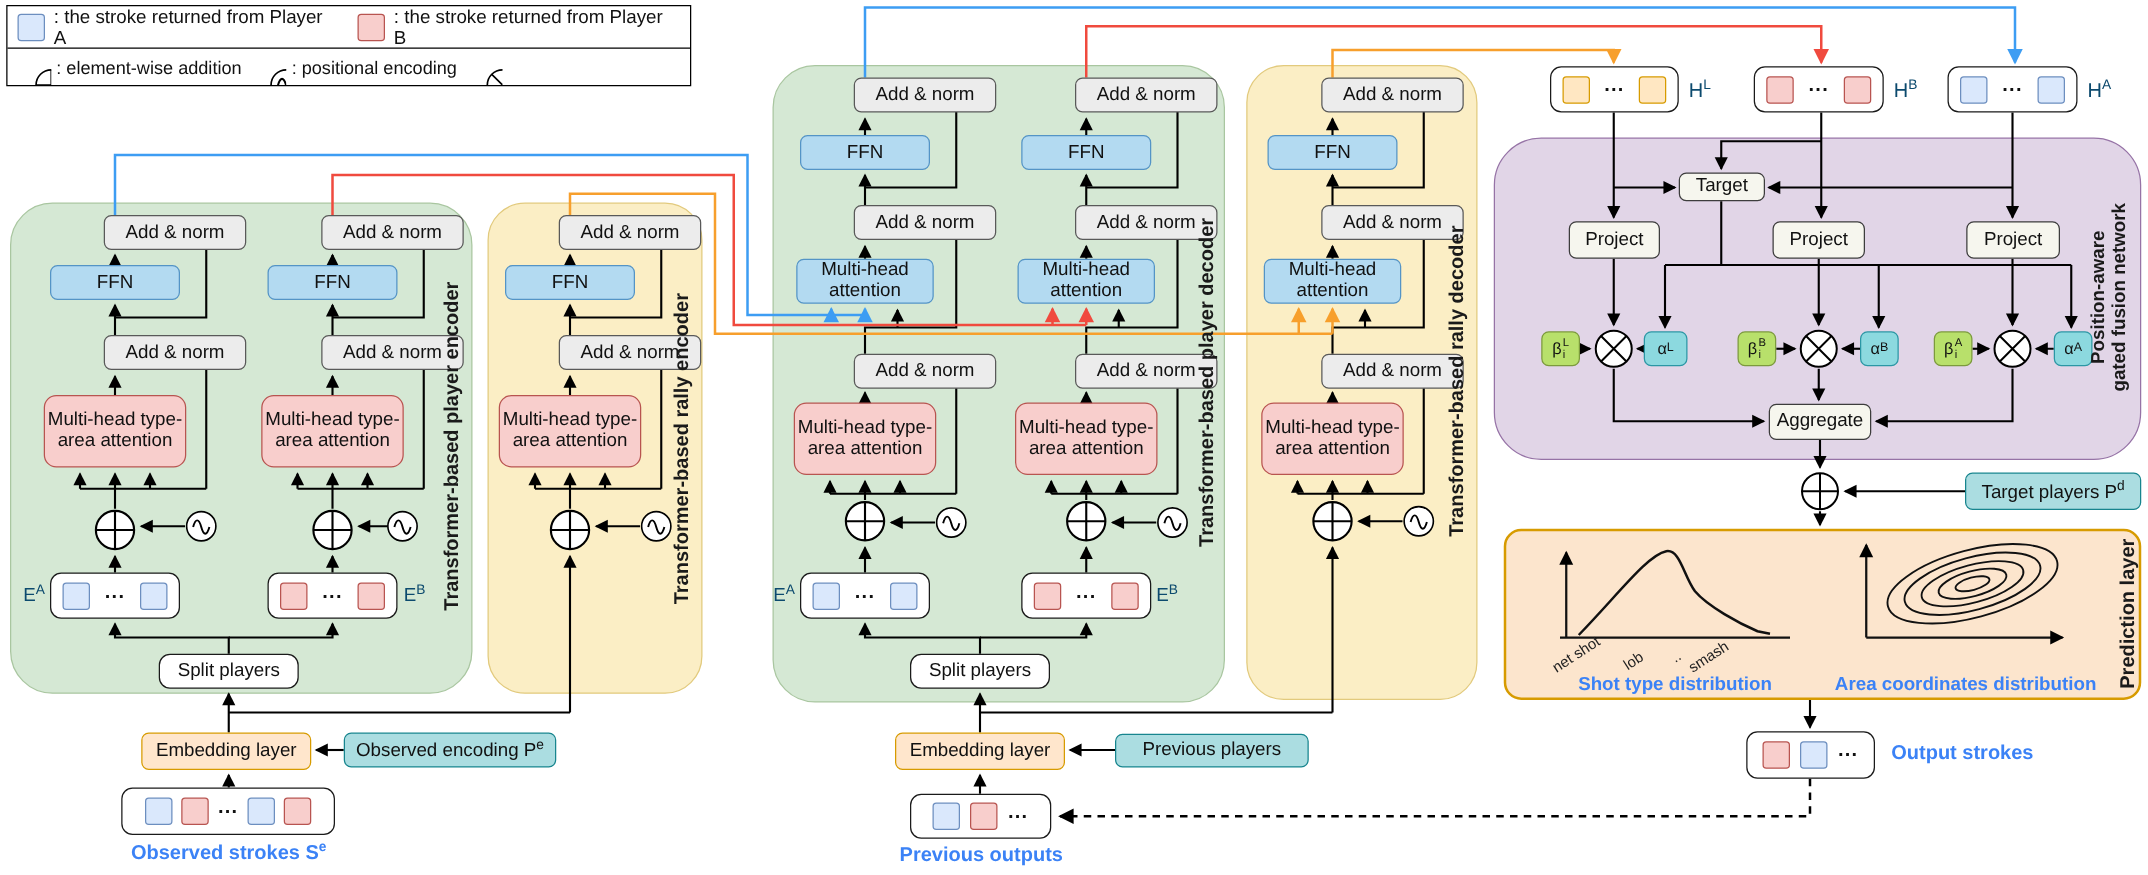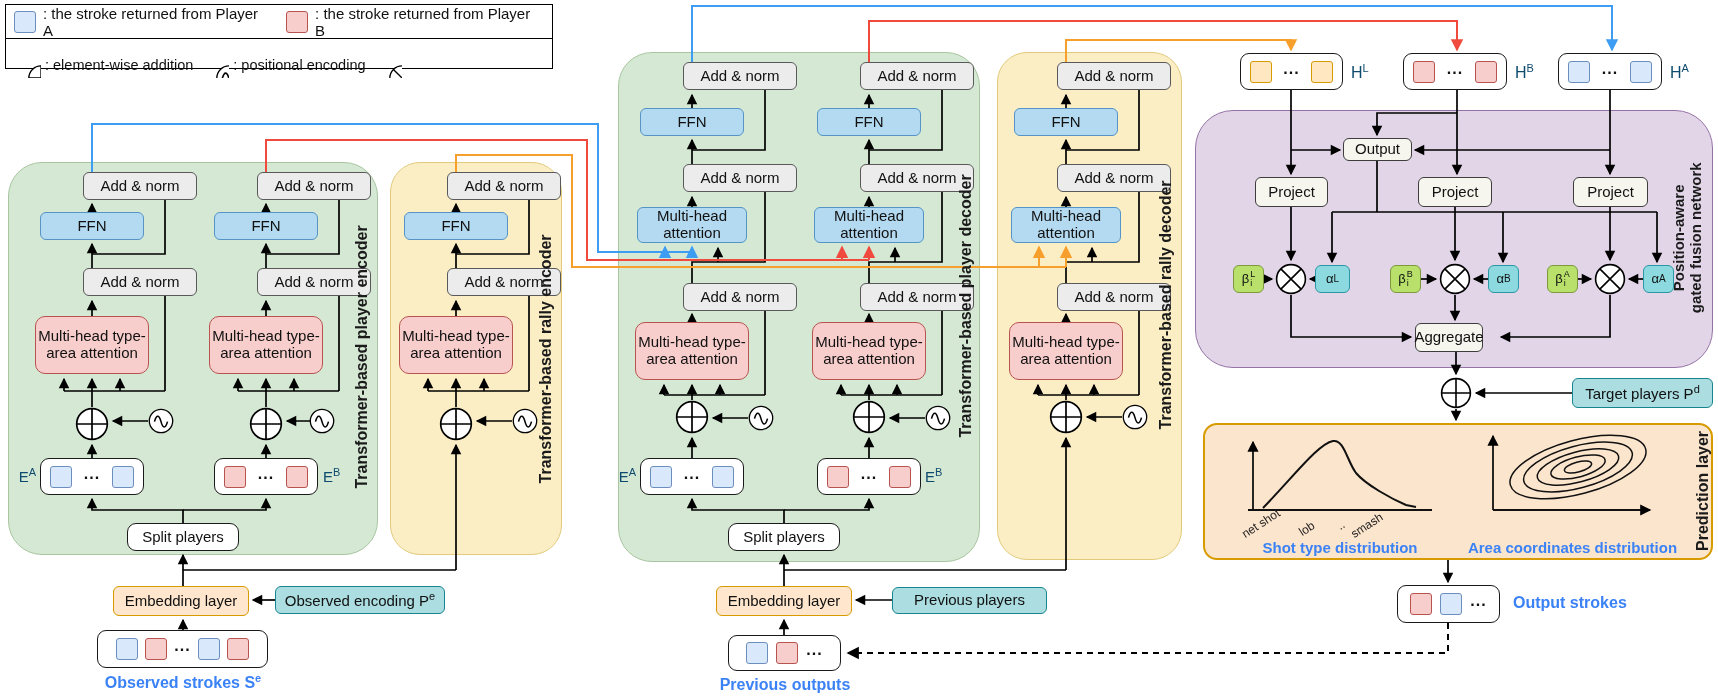--- a/index.html
+++ b/index.html
@@ -274,21 +274,21 @@
     </g>
   </svg>
 
   <div id="legend">
     <div class="row row1">
       <span class="sq sqA"></span>
       <span>: the stroke returned from Player A</span>
       <span class="sq sqB" style="margin-left:8px;"></span>
       <span>: the stroke returned from Player B</span>
     </div>
-    <div class="row" style="font-size:14.5px;gap:4px;margin-top:10px;">
+    <div class="row" style="font-size:14.5px;gap:4px;">
       <svg width="27" height="27" viewBox="-20 -20 40 40">
           <use href="#s-plus"></use>
         </svg>
       <span>: element-wise addition</span>
       <svg width="27" height="27" viewBox="-20 -20 40 40" style="margin-left:5px;">
           <use href="#s-sine"></use>
         </svg>
       <span>: positional encoding</span>
       <svg width="27" height="27" viewBox="-20 -20 40 40" style="margin-left:5px;">
           <use href="#s-mult"></use>
@@ -462,21 +462,21 @@
     </div>
   <div class="eh" style="left:1515px;top:62px;font-size:16px;text-align:right;"><span>H</span><sup>B</sup></div>
   <div class="box whiteb" style="left:1558px;top:53px;width:104px;height:37px;justify-content:space-between;padding:0 9px;">
     <span class="sq sqA"></span>
       <span class="dots">...</span>
       <span class="sq sqA"></span>
     </div>
   <div class="eh" style="left:1670px;top:62px;font-size:16px;"><span>H</span><sup>A</sup></div>
 
   <div class="box innerb" style="left:1343px;top:138px;width:69px;height:23px;">
-      <span>Output</span>
+      <span>Target</span>
     </div>
   <div class="box innerb" style="left:1255px;top:177px;width:73px;height:30px;">
       <span>Project</span>
     </div>
   <div class="box innerb" style="left:1418px;top:177px;width:74px;height:30px;">
       <span>Project</span>
     </div>
   <div class="box innerb" style="left:1573px;top:177px;width:75px;height:30px;">
       <span>Project</span>
     </div>
@@ -506,21 +506,21 @@
     <span>β</span>
       <span class="stack">
         <sup>A</sup>
         <sub>i</sub>
       </span>
     </div>
   <div class="box alphab" style="left:1643px;top:265px;width:31px;height:28px;">
     <span>α</span>
       <sup style="font-size:10px;">A</sup>
     </div>
-  <div class="box innerb" style="left:1415px;top:323px;width:68px;height:29px;">
+  <div class="box innerb" style="left:1415px;top:323px;width:82px;height:29px;">
       <span>Aggregate</span>
     </div>
 
   <div class="box tealb" style="left:1572px;top:378px;width:141px;height:30px;">
     <span><span>Target players P</span><sup class="s">d</sup></span>
     </div>
   <div class="box whiteb" style="left:1397px;top:585px;width:103px;height:38px;gap:8px;">
     <span class="sq sqB"></span>
       <span class="sq sqA"></span>
     <span class="dots">...</span>

